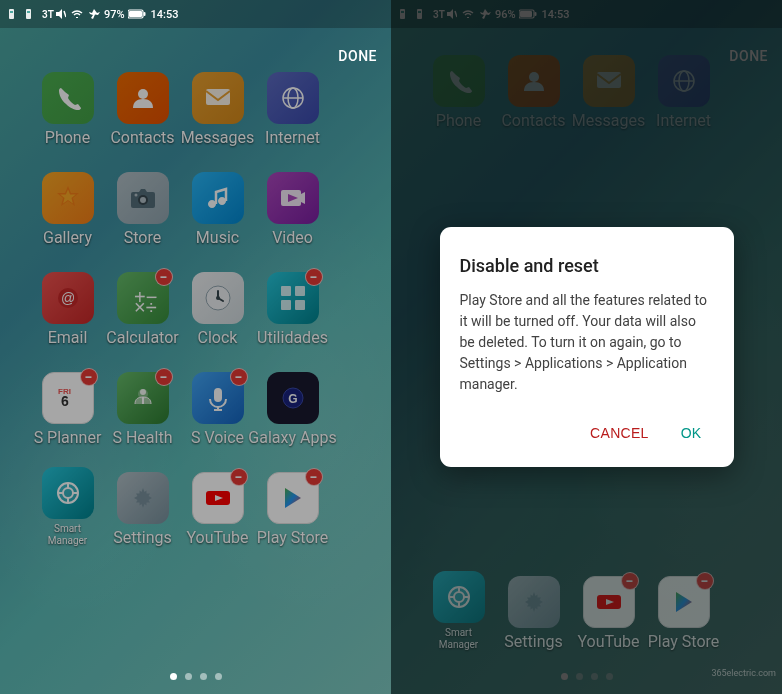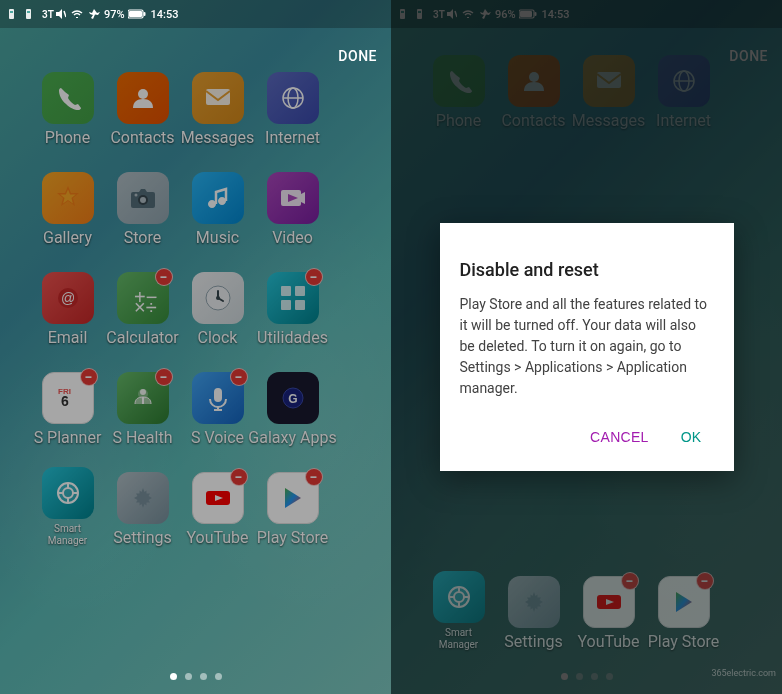--- a/index.html
+++ b/index.html
@@ -199,23 +199,23 @@
       top: 0; left: 0; right: 0; bottom: 0;
       background: rgba(0,0,0,0.4);
       z-index: 20;
       display: flex;
       align-items: center;
       justify-content: center;
     }
 
     .dialog {
       background: white;
-      border-radius: 0;
+      border-radius: 11px;
       width: 294px;
-      padding: 36px 20px 8px 20px;
+      padding: 28px 20px 8px 20px;
       box-shadow: 0 8px 30px rgba(0,0,0,0.4);
       position: relative;
     }
 
     .dialog-title {
       font-size: 18px;
       font-weight: 500;
       color: #212121;
       margin-bottom: 14px;
     }
@@ -238,21 +238,21 @@
       font-size: 14px;
       font-weight: 500;
       padding: 10px 12px;
       border: none;
       background: transparent;
       cursor: pointer;
       letter-spacing: 0.3px;
       text-transform: uppercase;
     }
 
-    .btn-cancel { color: #a21caf; }
+    .btn-cancel { color: #b91c1c; }
     .btn-ok { color: #009688; }
 
     
     .watermark {
       position: absolute;
       bottom: 16px;
       right: 6px;
       font-size: 9px;
       color: rgba(255,255,255,0.6);
       z-index: 15;

